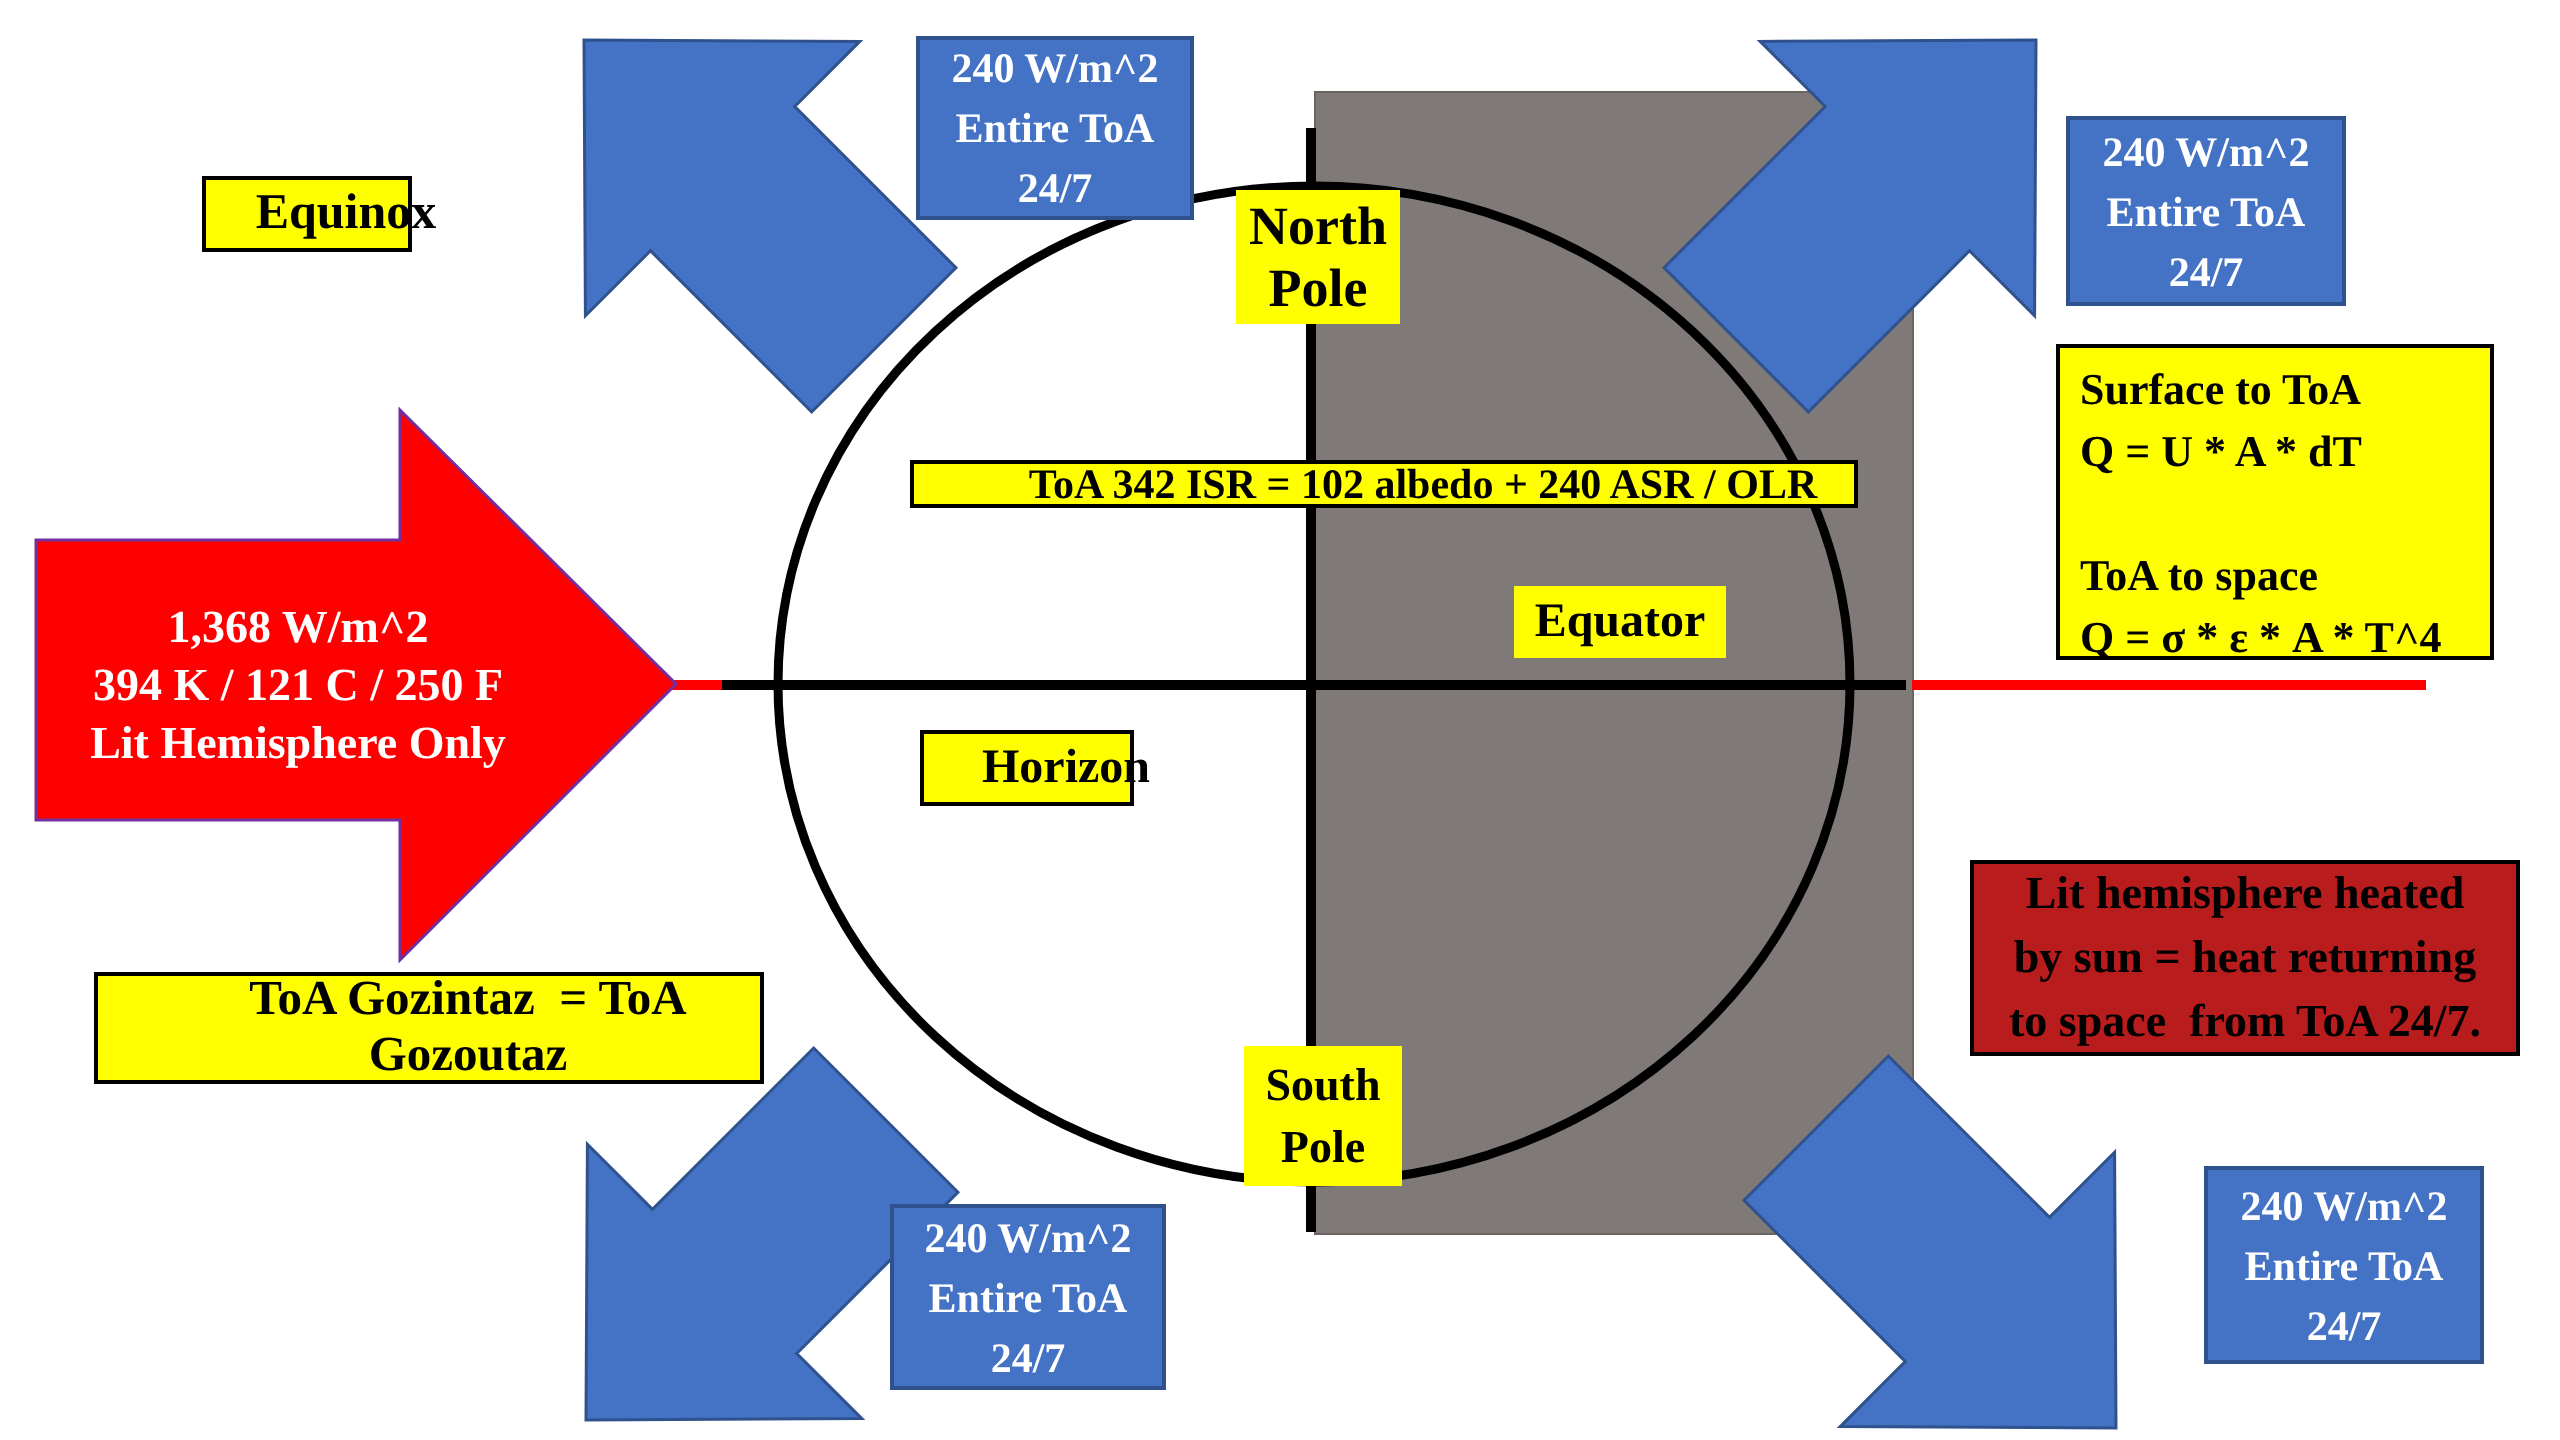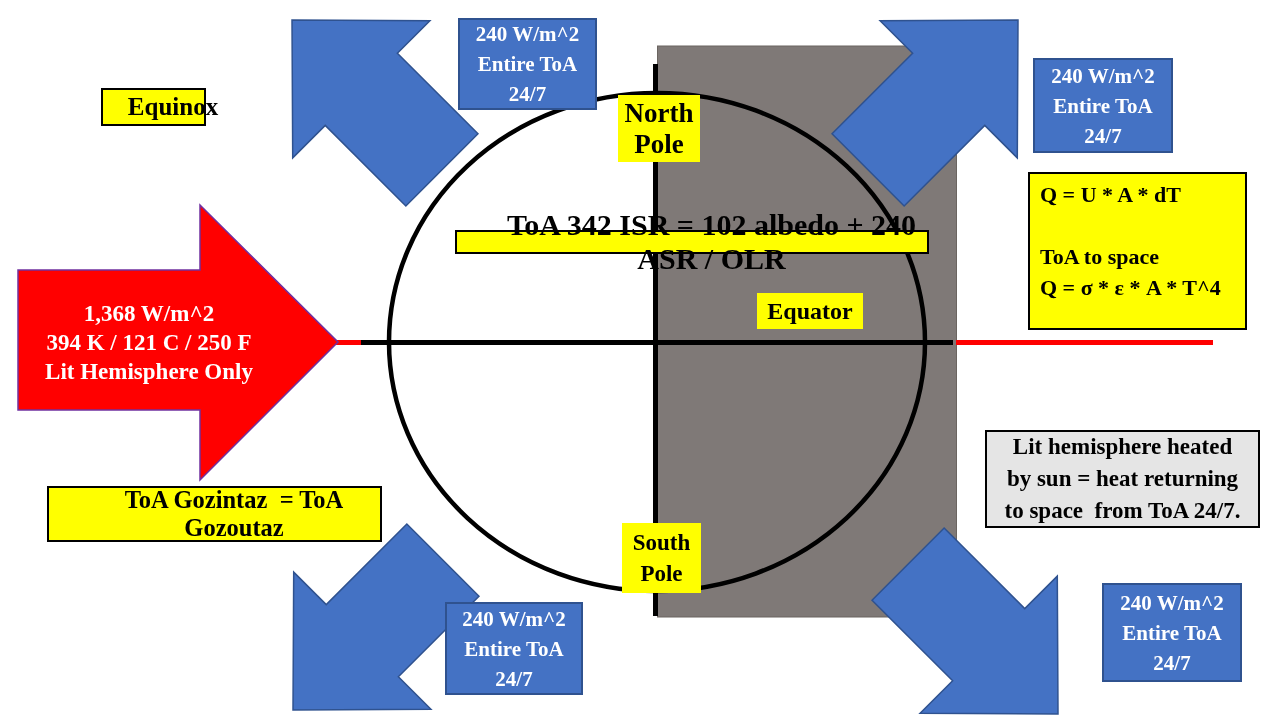--- a/index.html
+++ b/index.html
@@ -21,21 +21,21 @@
   }
   .suntext{
     color:#fff;text-align:center;font-size:23px;line-height:29px;
   }
   .surface-box{
     background:#FFFF00;border:2px solid #000;color:#000;box-sizing:border-box;
     font-size:22px;line-height:31px;padding:5px 0 0 10px;text-align:left;
   }
   .surface-box .tline{min-height:31px;}
   .lit-box{
-    background:#e5e5e5;border:2px solid #000;color:#000;box-sizing:border-box;
+    background:#b91c1c;border:2px solid #000;color:#000;box-sizing:border-box;
     font-size:23px;line-height:32px;display:flex;flex-direction:column;
     align-items:center;justify-content:center;text-align:center;
   }
   .pre{white-space:pre-wrap;}
 </style>
 </head>
 <body>
 
 <div id="canvas">
 
@@ -94,28 +94,30 @@
   <div class="abs ybox" style="left:618px;top:95px;width:82px;height:67px;font-size:27px;line-height:31px;">
     <div>North</div>
     <div>Pole</div>
   </div>
 
   <div class="abs ybox" style="left:622px;top:523px;width:79px;height:70px;font-size:23px;line-height:31px;">
     <div>South</div>
     <div>Pole</div>
   </div>
 
-  <div class="abs ybox bordered" style="left:455px;top:230px;width:474px;height:24px;font-size:30px;">ToA 342 ISR = 102 albedo + 240 ASR / OLR</div>
+  <div class="abs ybox bordered" style="left:455px;top:230px;width:474px;height:24px;font-size:21px;">ToA 342 ISR = 102 albedo + 240 ASR / OLR</div>
 
   <div class="abs ybox" style="left:757px;top:293px;width:106px;height:36px;font-size:24px;">Equator</div>
 
+  <div class="abs ybox bordered" style="left:460px;top:365px;width:107px;height:38px;font-size:24px;">Horizon</div>
 
   <div class="abs ybox bordered pre" style="left:47px;top:486px;width:335px;height:56px;font-size:24.5px;">ToA Gozintaz  = ToA Gozoutaz</div>
 
   <div class="abs surface-box" style="left:1028px;top:172px;width:219px;height:158px;">
+    <div class="tline">Surface to ToA</div>
     <div class="tline">Q = U * A * dT</div>
     <div class="tline"></div>
     <div class="tline">ToA to space</div>
     <div class="tline">Q = σ * ε * A * T^4</div>
   </div>
 
   <div class="abs lit-box" style="left:985px;top:430px;width:275px;height:98px;">
     <div class="pre">Lit hemisphere heated</div>
     <div class="pre">by sun = heat returning</div>
     <div class="pre">to space  from ToA 24/7.</div>

